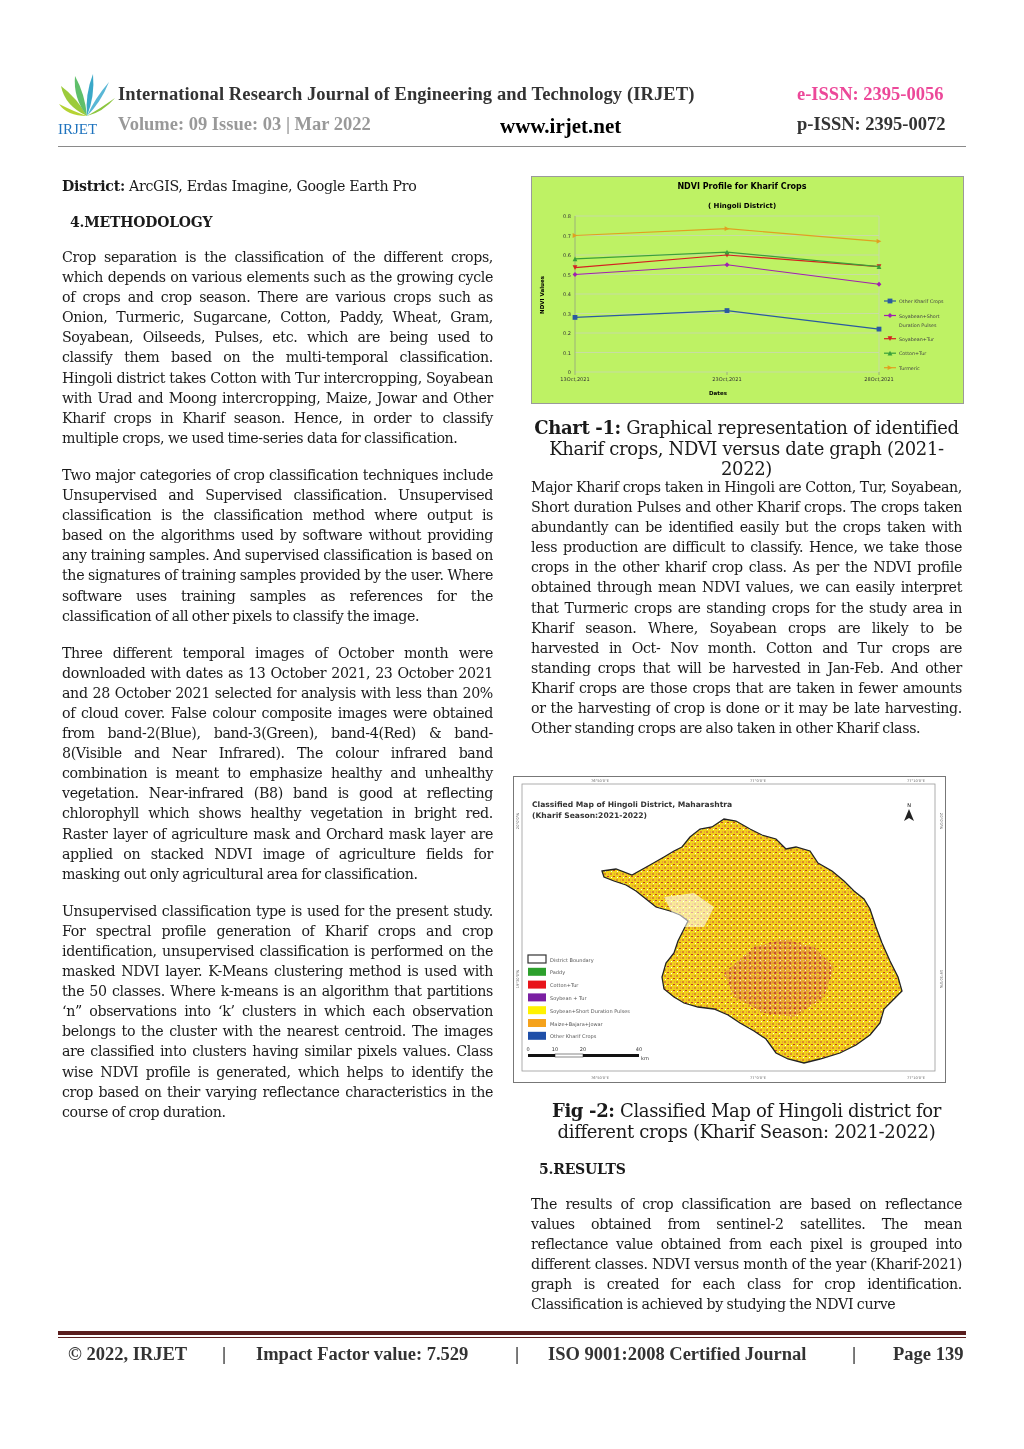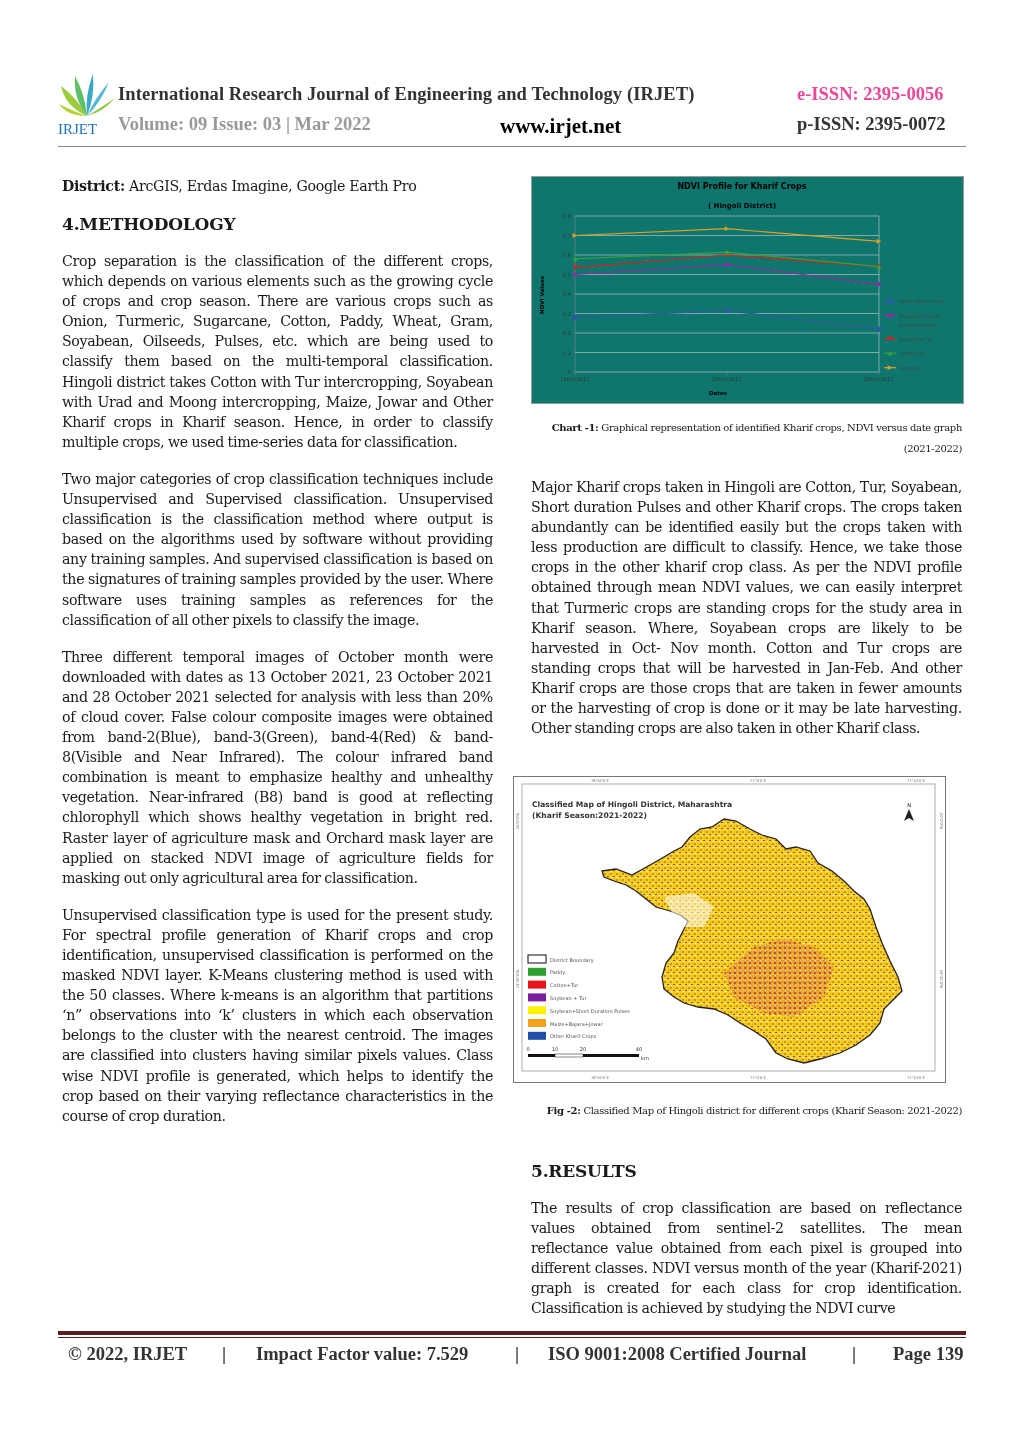--- a/index.html
+++ b/index.html
@@ -13,26 +13,26 @@
   .hdr-vol { left: 118px; top: 114px; font-family: "Liberation Serif", serif; font-weight: bold; font-size: 18.5px; color: #999; }
   .hdr-url { left: 500px; top: 114px; font-family: "Liberation Serif", serif; font-weight: bold; font-size: 21px; color: #000000; }
   .hdr-pissn { left: 797px; top: 114px; font-family: "Liberation Serif", serif; font-weight: bold; font-size: 18.5px; color: #333; }
   .hdr-rule { left: 58px; top: 146px; width: 908px; height: 1px; background: #8a8a8a; }
 
   
   .col-left { left: 62px; top: 176px; width: 431px; }
   .col-right { left: 531px; width: 431px; }
   .p { font-size: 14.2px; line-height: 20.1px; text-align: justify; margin: 0 0 17px 0; font-family: "DejaVu Serif", serif; letter-spacing: -0.35px; word-spacing: -0.5px; }
   .sw { font-size: 14.2px; line-height: 20px; margin: 0 0 18px 0; letter-spacing: -0.3px; }
-  .h { font-size: 17px; font-weight: bold; margin: 0 0 17px 0; letter-spacing: -0.2px; }
-  .cap { font-size: 10px; line-height: 20.5px; text-align: right; letter-spacing: -0.35px; }
+  .h { font-size: 14px; font-weight: bold; margin: 0 0 17px 8px; letter-spacing: -0.2px; }
+  .cap { font-size: 18px; line-height: 20.5px; text-align: center; letter-spacing: -0.35px; }
   b.lbl { font-weight: bold; }
 
   
-  .chart-frame { left: 531px; top: 176px; width: 431px; height: 226px; border: 1px solid #9a9a9a; background: #0f766e; }
+  .chart-frame { left: 531px; top: 176px; width: 431px; height: 226px; border: 1px solid #9a9a9a; background: #bef264; }
   .chart-frame svg { display: block; }
 
   
   .map-frame { left: 513px; top: 776px; width: 431px; height: 305px; border: 1px solid #777; background: #fff; }
 
   
   .foot-rule1 { left: 58px; top: 1331px; width: 908px; height: 4px; background: #5a1e1e; }
   .foot-rule2 { left: 58px; top: 1337px; width: 908px; height: 1px; background: #5a1e1e; }
   .foot { top: 1344px; font-family: "Liberation Serif", serif; font-weight: bold; font-size: 18.5px; color: #333; }
 </style>

